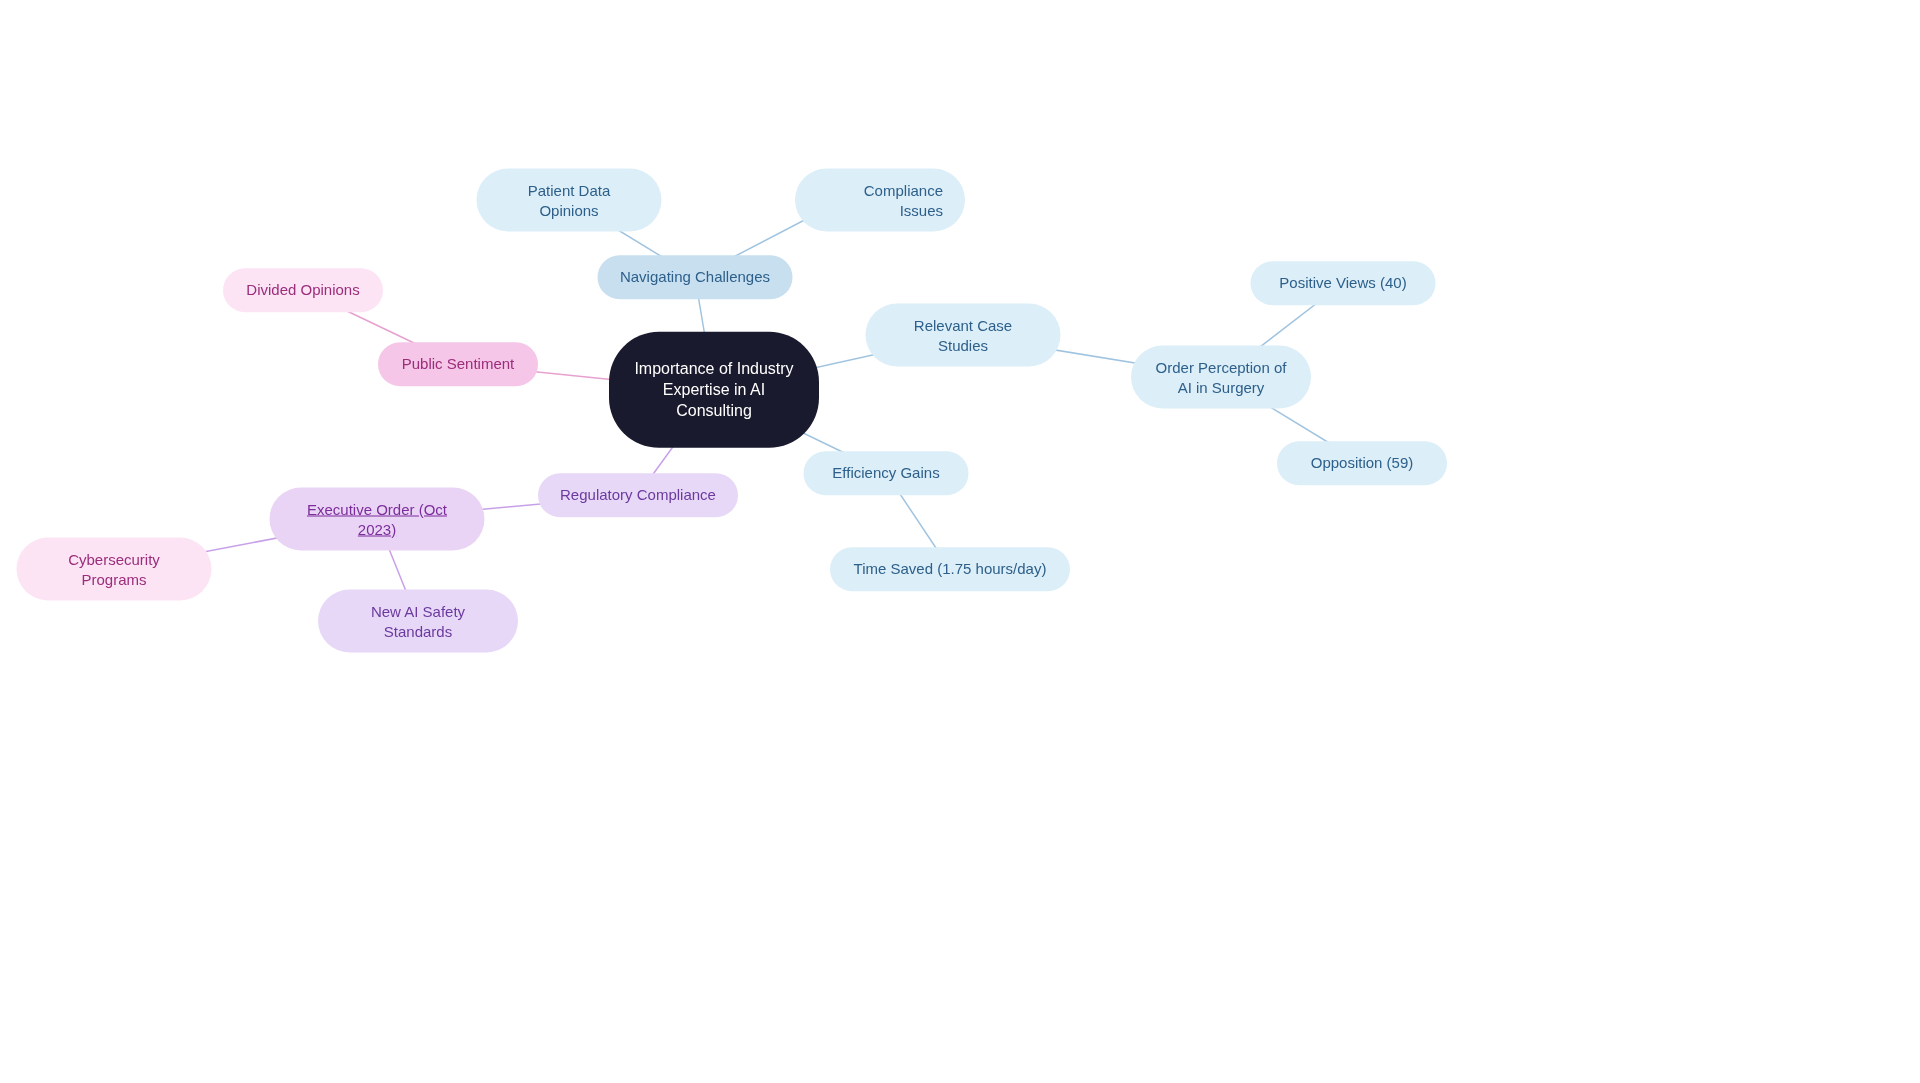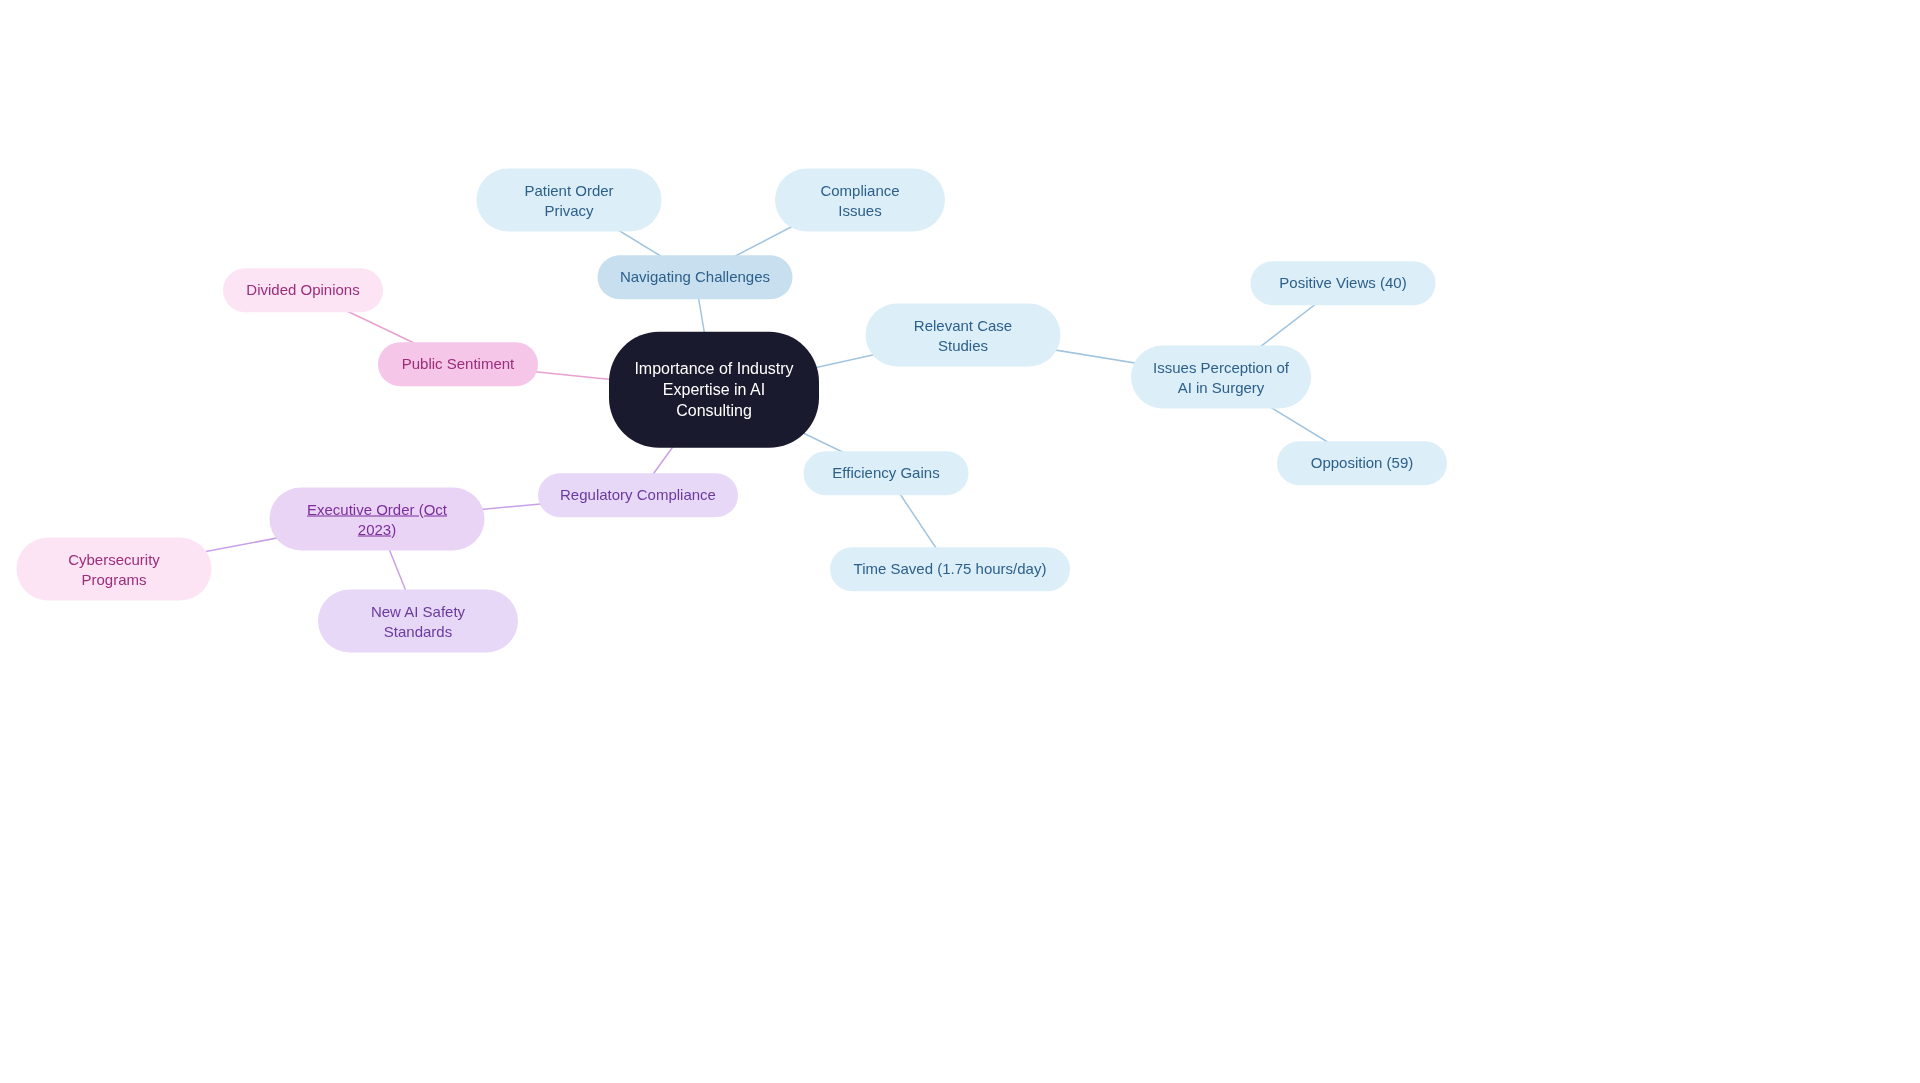--- a/index.html
+++ b/index.html
@@ -104,39 +104,39 @@
 
   <line x1="714" y1="390" x2="886" y2="473" stroke="#a0c4e0" stroke-width="1.5"></line>
 
   <line x1="886" y1="473" x2="950" y2="569" stroke="#a0c4e0" stroke-width="1.5"></line>
 </svg>
 
 <div class="node node-center" style="left: 714px; top: 390px; width: 210px;">Importance of Industry Expertise in AI Consulting</div>
 
 <div class="node node-blue" style="left: 695px; top: 277px; width: 195px;">Navigating Challenges</div>
 
-<div class="node node-blue-light" style="left: 569px; top: 200px; width: 185px;">Patient Order Privacy</div>
+<div class="node node-blue-light" style="left: 569px; top: 200px; width: 185px;">Patient Data Opinions</div>
 
-<div class="node node-blue-light" style="left: 860px; top: 200px; width: 170px;">Compliance Issues</div>
+<div class="node node-blue-light" style="left: 880px; top: 200px; width: 170px; text-align: right;">Compliance Issues</div>
 
 <div class="node node-pink" style="left: 458px; top: 364px; width: 160px;">Public Sentiment</div>
 
 <div class="node node-pink-light" style="left: 303px; top: 290px; width: 160px;">Divided Opinions</div>
 
 <div class="node node-lavender" style="left: 638px; top: 495px; width: 200px;">Regulatory Compliance</div>
 
 <div class="node node-purple-light" style="left: 377px; top: 519px; width: 215px; text-decoration: underline;">Executive Order (Oct 2023)</div>
 
 <div class="node node-pink-light" style="left: 114px; top: 569px; width: 195px;">Cybersecurity Programs</div>
 
 <div class="node node-lavender" style="left: 418px; top: 621px; width: 200px;">New AI Safety Standards</div>
 
 <div class="node node-blue-light" style="left: 963px; top: 335px; width: 195px;">Relevant Case Studies</div>
 
-<div class="node node-blue-light" style="left: 1221px; top: 377px; width: 180px;">Issues Perception of AI in Surgery</div>
+<div class="node node-blue-light" style="left: 1221px; top: 377px; width: 180px;">Order Perception of AI in Surgery</div>
 
 <div class="node node-blue-light" style="left: 1343px; top: 283px; width: 185px;">Positive Views (40)</div>
 
 <div class="node node-blue-light" style="left: 1362px; top: 463px; width: 170px;">Opposition (59)</div>
 
 <div class="node node-blue-light" style="left: 886px; top: 473px; width: 165px;">Efficiency Gains</div>
 
 <div class="node node-blue-light" style="left: 950px; top: 569px; width: 240px; text-align: center;">Time Saved (1.75 hours/day)</div>
 
 </body></html>

